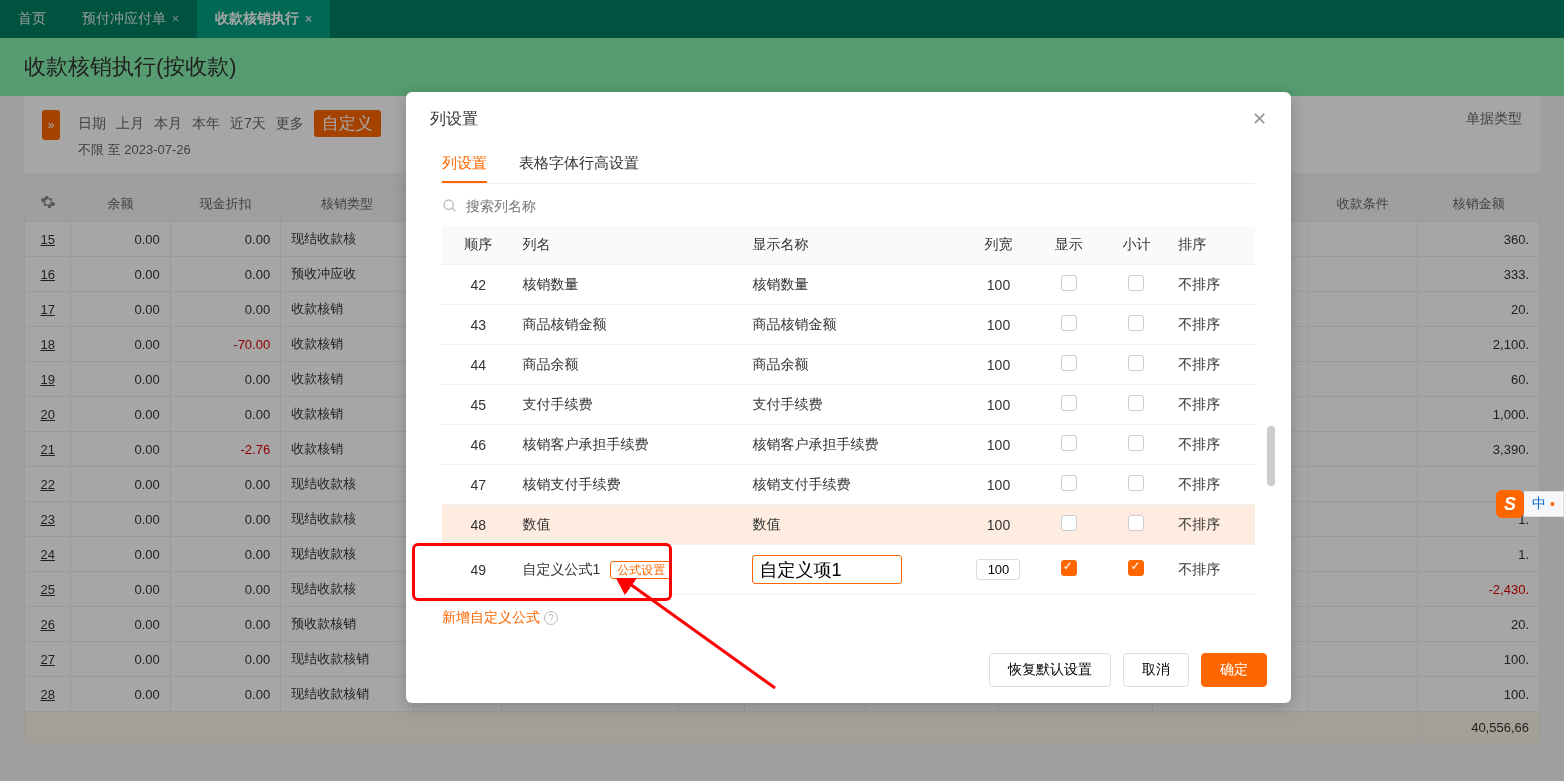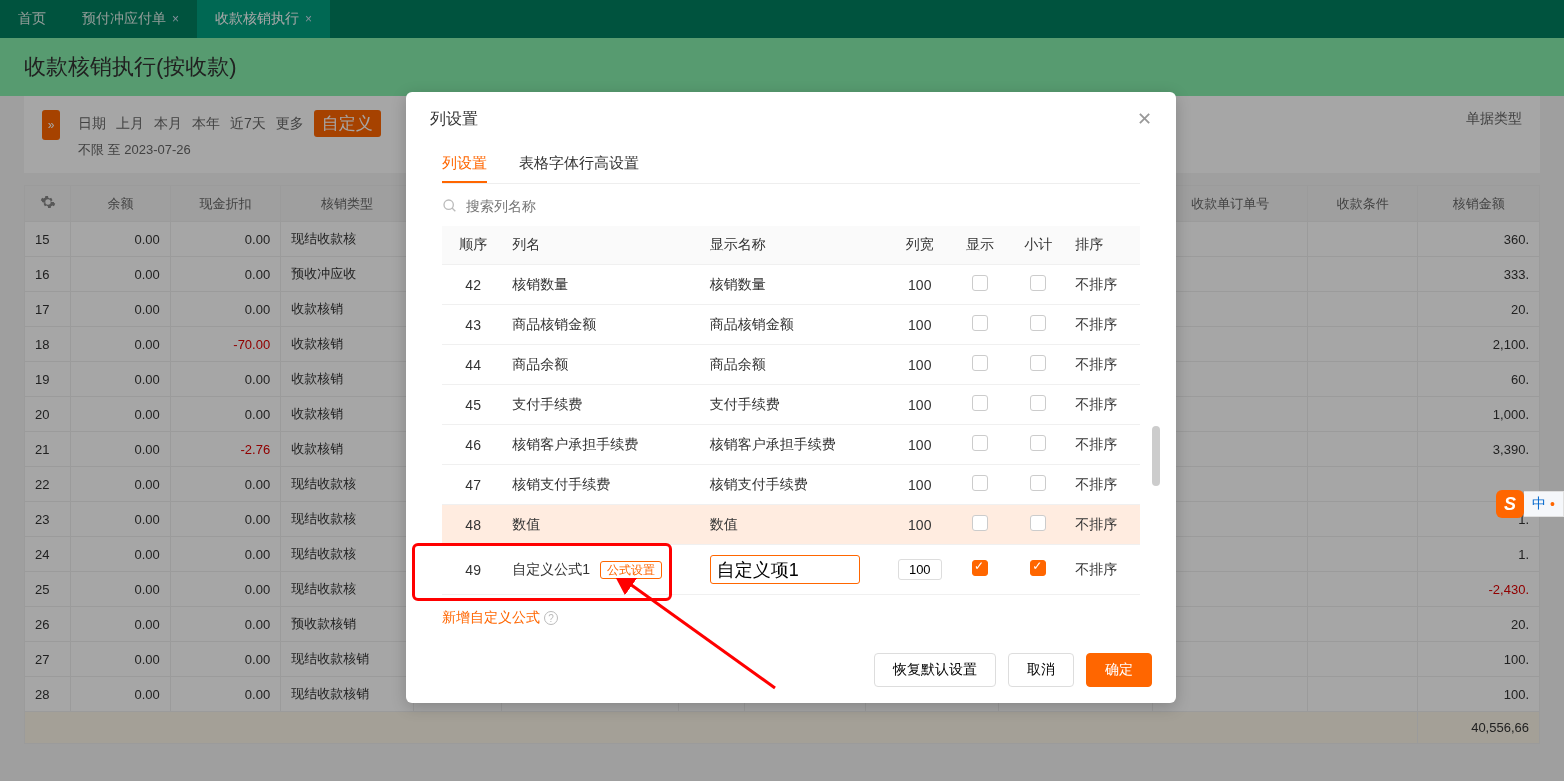--- a/index.html
+++ b/index.html
@@ -2,21 +2,21 @@
 <html><head>
 <meta charset="utf-8">
 <style>
 * { box-sizing: border-box; margin: 0; padding: 0; }
 body { font-family: "Microsoft YaHei", Arial, sans-serif; font-size: 14px; color: #333; background: #f5f5f5; overflow: hidden; width: 1564px; height: 781px; position: relative; }
 
 
 .topnav { background: #008060; height: 38px; display: flex; align-items: stretch; }
 .tab { padding: 0 18px; display: flex; align-items: center; color: #cde; font-size: 14px; cursor: pointer; }
 .tab.inactive { color: #e0f0ea; text-align: center; }
-.tab.active { background: #00a080; color: #fff; }
+.tab.active { background: #00a080; color: #fff; font-weight: bold; }
 .tab .close { margin-left: 6px; font-size: 12px; color: #cde; }
 
 
 .page-title { background: #86efac; padding: 14px 24px; font-size: 22px; color: #333; }
 
 
 .filter-bar { background: #fff; margin: 0 24px; padding: 14px 18px; display: flex; align-items: flex-start; gap: 18px; position: relative; }
 .filter-toggle { background: #f60; color: #fff; width: 18px; height: 30px; display: flex; align-items: center; justify-content: center; border-radius: 3px; font-size: 12px; }
 .filter-group { display: flex; flex-direction: column; gap: 4px; }
 .filter-row { display: flex; align-items: center; gap: 10px; }
@@ -26,30 +26,30 @@
 .filter-sub { color: #666; font-size: 13px; }
 .filter-right { color: #666; font-size: 14px; margin-left: auto; }
 
 
 .main-table-wrap { margin: 12px 24px 0; background: #fff; }
 .main-table { width: 100%; border-collapse: collapse; }
 .main-table th, .main-table td { border: 1px solid #eee; padding: 8px 10px; font-size: 13px; white-space: nowrap; }
 .main-table th { background: #f5f5f5; color: #666; font-weight: normal; text-align: center; }
 .main-table td { text-align: right; }
 .main-table td.text-left { text-align: left; }
-.main-table td.center { text-align: left; }
+.main-table td.center { text-align: center; text-decoration: underline; }
 .neg { color: #d00; }
 .doc-link { color: #2a6bb0; text-decoration: underline; cursor: pointer; }
 .total-row td { background: #fcf6e8; font-weight: normal; }
 
 
 .overlay { position: absolute; inset: 0; background: rgba(0,0,0,0.35); }
 
 
-.modal { position: absolute; left: 406px; top: 92px; width: 770px; background: #fff; border-radius: 6px; box-shadow: 0 4px 16px rgba(0,0,0,0.2); z-index: 100; display: flex; flex-direction: column; }
+.modal { position: absolute; left: 406px; top: 92px; width: 885px; background: #fff; border-radius: 6px; box-shadow: 0 4px 16px rgba(0,0,0,0.2); z-index: 100; display: flex; flex-direction: column; }
 .modal-head { padding: 16px 24px; display: flex; align-items: center; justify-content: space-between; font-size: 16px; color: #333; }
 .modal-close { color: #999; cursor: pointer; font-size: 18px; }
 .modal-body { padding: 0 36px 10px; flex: 1; overflow: hidden; }
 .modal-tabs { display: flex; gap: 32px; border-bottom: 1px solid #eee; margin-bottom: 14px; }
 .modal-tab { padding: 8px 0; color: #333; cursor: pointer; font-size: 15px; }
 .modal-tab.active { color: #f60; border-bottom: 2px solid #f60; font-weight: 500; }
 .modal-search { display: flex; align-items: center; gap: 8px; margin-bottom: 12px; color: #aaa; }
 .modal-search input { border: none; outline: none; flex: 1; font-size: 14px; }
 
 .cols-table-wrap { position: relative; }

